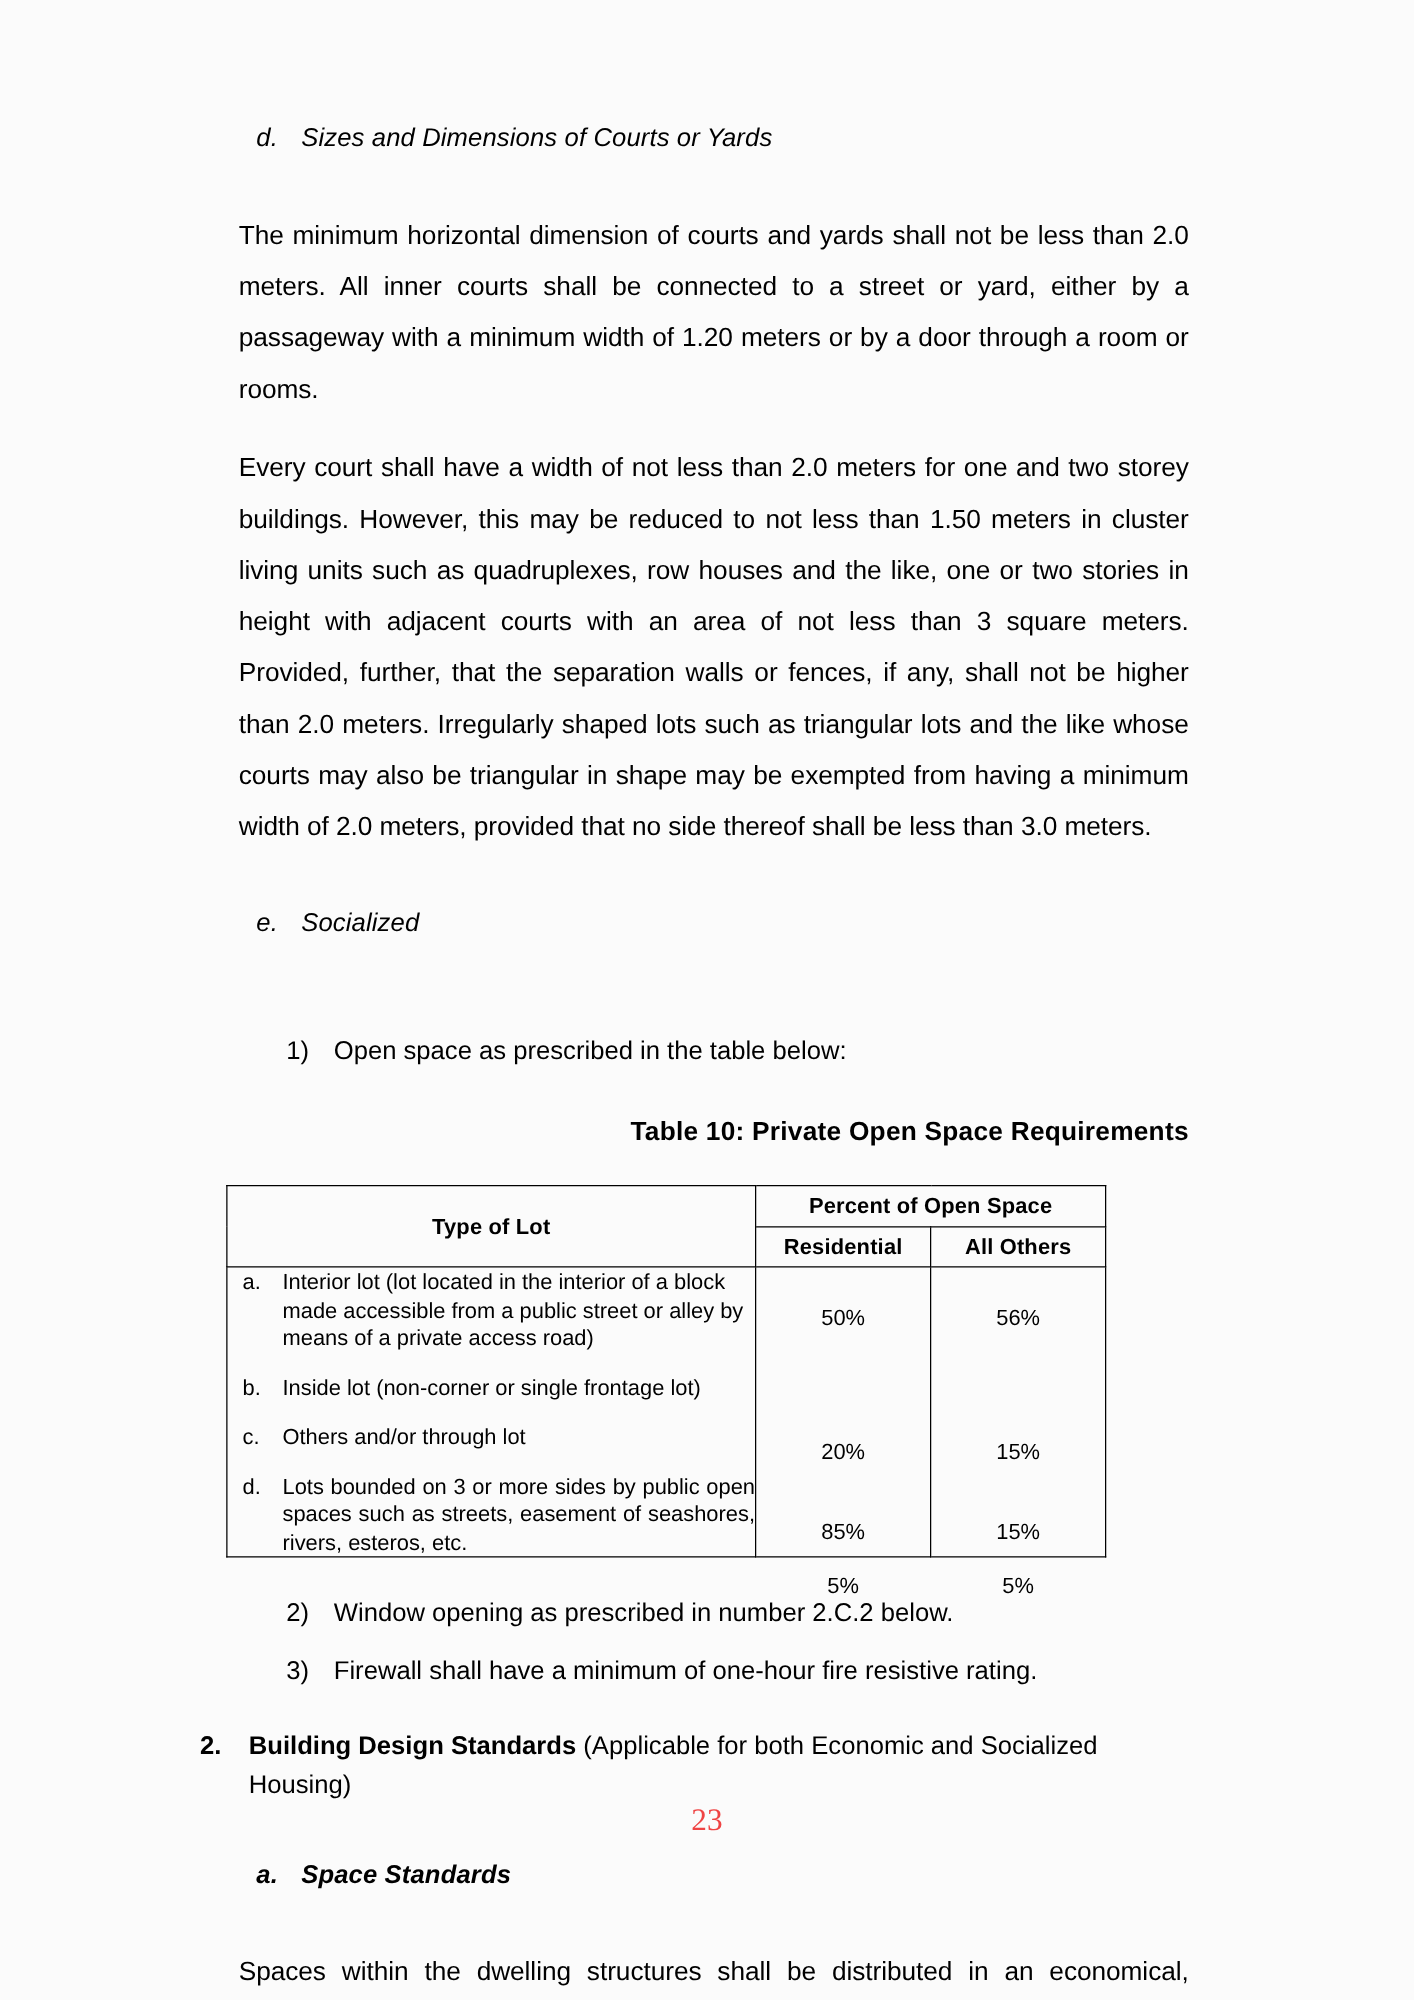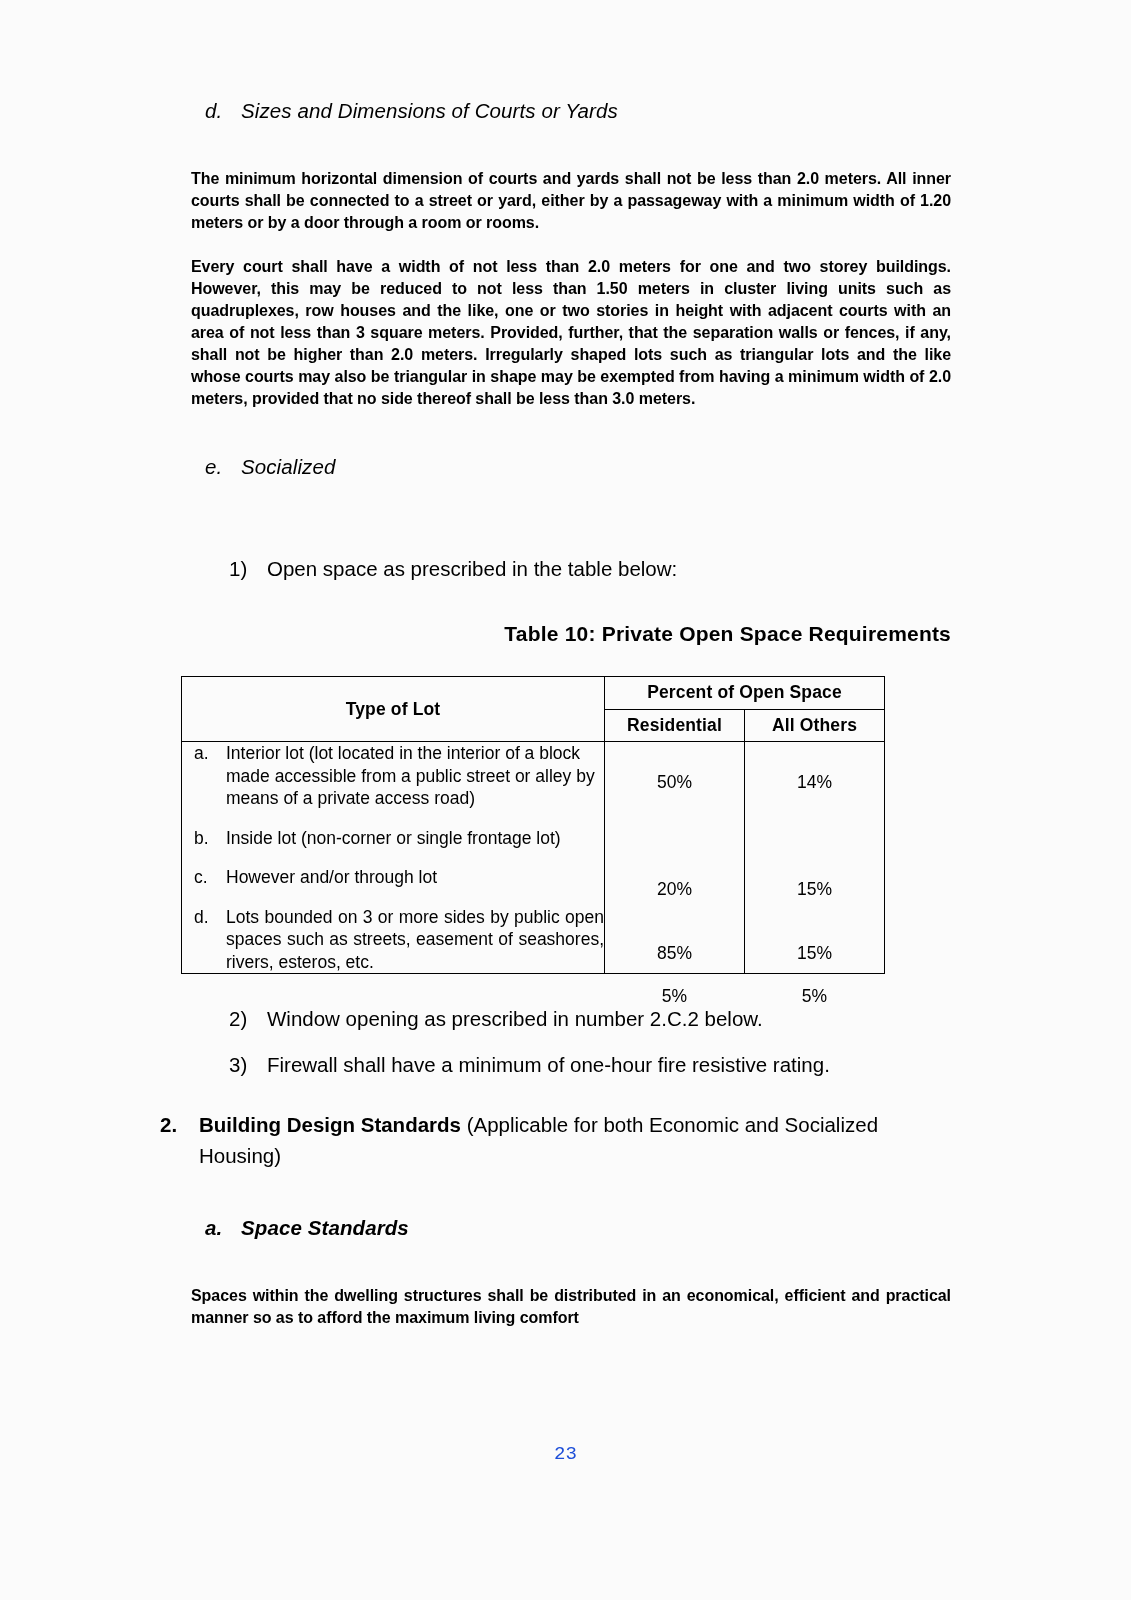--- a/index.html
+++ b/index.html
@@ -39,26 +39,25 @@
     line-height: 26px;
     letter-spacing: 0.1px;
     margin: 14px;
   }
   .heading-italic .marker {
     display: inline-block;
     width: 36px;
   }
 
   p.body-text {
-    font-size: 16px;
-    line-height: 22px;
+    font-size: 21px;
+    line-height: 41px;
     text-align: justify;
     margin: 0;
     letter-spacing: -0.05px;
-    font-weight: bold;
   }
 
   .gap-sm { height: 22px; }
   .gap-md { height: 30px; }
   .gap-lg { height: 38px; }
 
   
   .numlist {
     margin: 0;
     padding: 0;
@@ -154,23 +153,23 @@
   }
   .section-2 .sec-body { flex: 1 1 auto; }
   .section-2 b { font-weight: bold; }
 
   .page-number {
     position: absolute;
     left: 0;
     right: 0;
     top: 1443px;
     text-align: center;
-    font-family: Liberation Mono, monospace;
-    font-size: 19px;
-    color: #1d4ed8;
+    font-family: Liberation Serif, serif;
+    font-size: 25px;
+    color: #ef4444;
   }
 </style>
 </head>
 <body>
 
 <div class="page">
 
   <div class="content">
 
     <div class="heading-italic">
@@ -229,38 +228,38 @@
             <div class="lot-item">
               <span class="letter">a.</span>
               <span class="desc">Interior lot (lot located in the interior of a block made accessible from a public street or alley by means of a private access road)</span>
             </div>
             <div class="lot-item">
               <span class="letter">b.</span>
               <span class="desc">Inside lot (non-corner or single frontage lot)</span>
             </div>
             <div class="lot-item">
               <span class="letter">c.</span>
-              <span class="desc">However and/or through lot</span>
+              <span class="desc">Others and/or through lot</span>
             </div>
             <div class="lot-item justify">
               <span class="letter">d.</span>
               <span class="desc">Lots bounded on 3 or more sides by public open spaces such as streets, easement of seashores, rivers, esteros, etc.</span>
             </div>
           </td>
           <td class="pct">
             <div class="pct-cell-inner">
               <span class="pct-val" style="top:30px;">50%</span>
               <span class="pct-val" style="top:137px;">20%</span>
               <span class="pct-val" style="top:201px;">85%</span>
               <span class="pct-val" style="top:244px;">5%</span>
             </div>
           </td>
           <td class="pct">
             <div class="pct-cell-inner">
-              <span class="pct-val" style="top:30px;">14%</span>
+              <span class="pct-val" style="top:30px;">56%</span>
               <span class="pct-val" style="top:137px;">15%</span>
               <span class="pct-val" style="top:201px;">15%</span>
               <span class="pct-val" style="top:244px;">5%</span>
             </div>
           </td>
         </tr>
       </tbody>
     </table>
 
     <div class="gap-md"></div>

